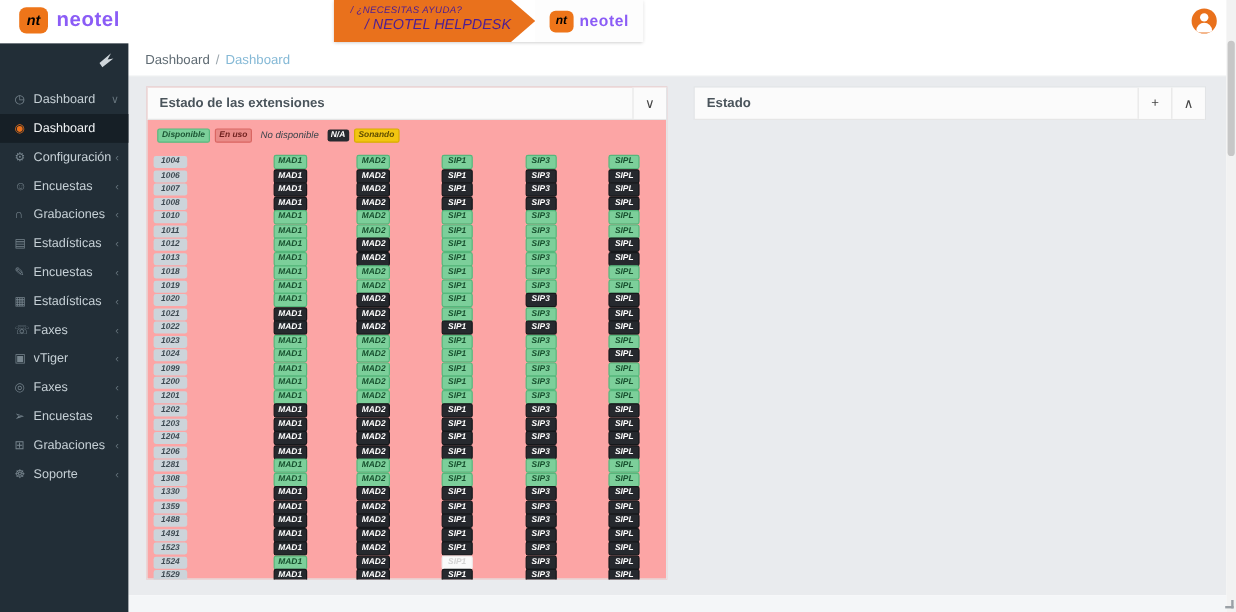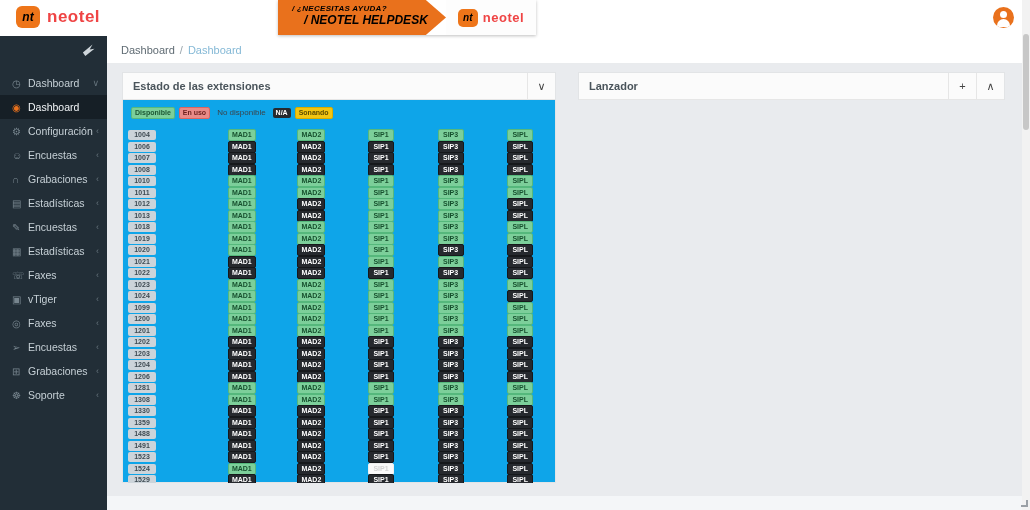--- a/index.html
+++ b/index.html
@@ -3,24 +3,24 @@
 <meta charset="utf-8">
 <style>
   * { margin:0; padding:0; box-sizing:border-box; }
   html,body { width:1030px; height:510px; overflow:hidden; }
   body { font-family:"Liberation Sans", sans-serif; background:#ffffff; position:relative; }
 
   
   .topbar { position:absolute; left:0; top:0; width:1030px; height:36px; background:#ffffff; z-index:5; }
   .logo { position:absolute; left:16px; top:6px; display:flex; align-items:center; gap:7px; }
   .logo-badge { width:24px; height:22px; background:#ee7519; border-radius:6px; color:#000000; font-weight:bold; font-style:italic; font-size:12px; display:flex; align-items:center; justify-content:center; }
-  .logo-text { font-size:17px; font-weight:bold; color:#ef4444; letter-spacing:0.5px; }
+  .logo-text { font-size:17px; font-weight:bold; color:#8b5cf6; letter-spacing:0.5px; }
 
   .banner { position:absolute; left:278px; top:0; width:258px; height:35px; background:#fff; box-shadow:0 1px 3px rgba(0,0,0,0.25); display:flex; }
-  .banner-orange { width:168px; height:100%; background:#e9711c; color:#000000; font-style:italic; font-weight:bold; padding:4px 0 0 14px; clip-path:polygon(0 0,88% 0,100% 50%,88% 100%,0 100%); position:relative; z-index:2; }
+  .banner-orange { width:168px; height:100%; background:#e9711c; color:#4c1d95; font-style:italic; font-weight:normal; padding:4px 0 0 14px; clip-path:polygon(0 0,88% 0,100% 50%,88% 100%,0 100%); position:relative; z-index:2; }
   .banner-line1 { font-size:8px; letter-spacing:0.3px; }
   .banner-line2 { font-size:12px; padding-left:12px; }
   .banner-brand { flex:1; display:flex; align-items:center; justify-content:center; gap:5px; background:#fdfdfd; }
   .banner-brand .logo-badge { width:20px; height:18px; font-size:10px; border-radius:5px; }
   .banner-brand .logo-text { font-size:13px; }
 
   .avatar { position:absolute; right:16px; top:7px; width:21px; height:21px; border-radius:50%; background:#e9711c; overflow:hidden; cursor:pointer; }
   .avatar .head { position:absolute; left:7px; top:4px; width:7px; height:7px; border-radius:50%; background:#fff; }
   .avatar .shoulders { position:absolute; left:4px; top:12px; width:13px; height:8px; border-radius:7px 7px 0 0; background:#fff; }
 
@@ -43,27 +43,27 @@
   
   .crumbbar { position:absolute; left:107px; top:36px; width:915px; height:28px; background:#ffffff; border-bottom:1px solid #e9ebed; display:flex; align-items:center; padding-left:14px; z-index:3; }
   .crumb { font-size:11px; color:#5f6b73; cursor:pointer; }
   .crumb-sep { font-size:11px; color:#9aa5ac; margin:0 5px; }
   .crumb-cur { font-size:11px; color:#85b9d6; cursor:pointer; }
 
   
   .content { position:absolute; left:107px; top:64px; width:915px; height:432px; background:#e9ebee; }
   .footer { position:absolute; left:107px; top:496px; width:915px; height:14px; background:#f4f6f8; }
 
-  .panel { position:absolute; background:#0ea5e9; border:1px solid #e2e4e6; }
+  .panel { position:absolute; background:#fca5a5; border:1px solid #e2e4e6; }
   .panel-hd { height:27px; background:#fbfbfb; border-bottom:1px solid #e6e6e6; display:flex; align-items:center; }
   .panel-title { flex:1; font-size:11px; font-weight:bold; color:#4a545b; padding-left:10px; }
   .panel-btn { width:28px; height:100%; border-left:1px solid #e6e6e6; display:flex; align-items:center; justify-content:center; font-size:11px; color:#444; cursor:pointer; background:#fbfbfb; }
 
   .panel-ext { left:15px; top:8px; width:434px; height:411px; }
-  .panel-ext-body { height:383px; overflow:hidden; padding-top:4px; }
+  .panel-ext-body { height:383px; overflow:hidden; padding-top:4px;font-style:italic; }
   .panel-tickets { left:471px; top:8px; width:427px; height:28px; }
 
   
   .legend { display:flex; align-items:center; gap:4px; padding:3px 8px 4px 8px; }
   .badge { display:inline-block; font-size:7px; font-weight:bold; padding:1px 3px; border-radius:2px; line-height:8px; }
   .lg-available { background:#7ccf9a; color:#1c5634; border:1px solid #57b97e; }
   .lg-inuse { background:#e98b88; color:#6e1f1d; border:1px solid #d96662; }
   .lg-plain { background:transparent; color:#3b444b; font-weight:normal; font-size:8px; }
   .lg-na { background:#26292e; color:#ffffff; }
   .lg-ringing { background:#f2c511; color:#5f4d00; border:1px solid #d8ac00; }
@@ -462,21 +462,21 @@
             <div class="cell"></div>
             <div class="cell"></div>
             <div class="cell"></div>
           </div>
         </div>
     </div>
   </div>
 
   <div class="panel panel-tickets">
     <div class="panel-hd">
-      <div class="panel-title">Lanzador</div>
+      <div class="panel-title">Estado</div>
       <div class="panel-btn">
         <span>+</span>
       </div>
       <div class="panel-btn">
         <span>∧</span>
       </div>
     </div>
   </div>
 
 </div>

